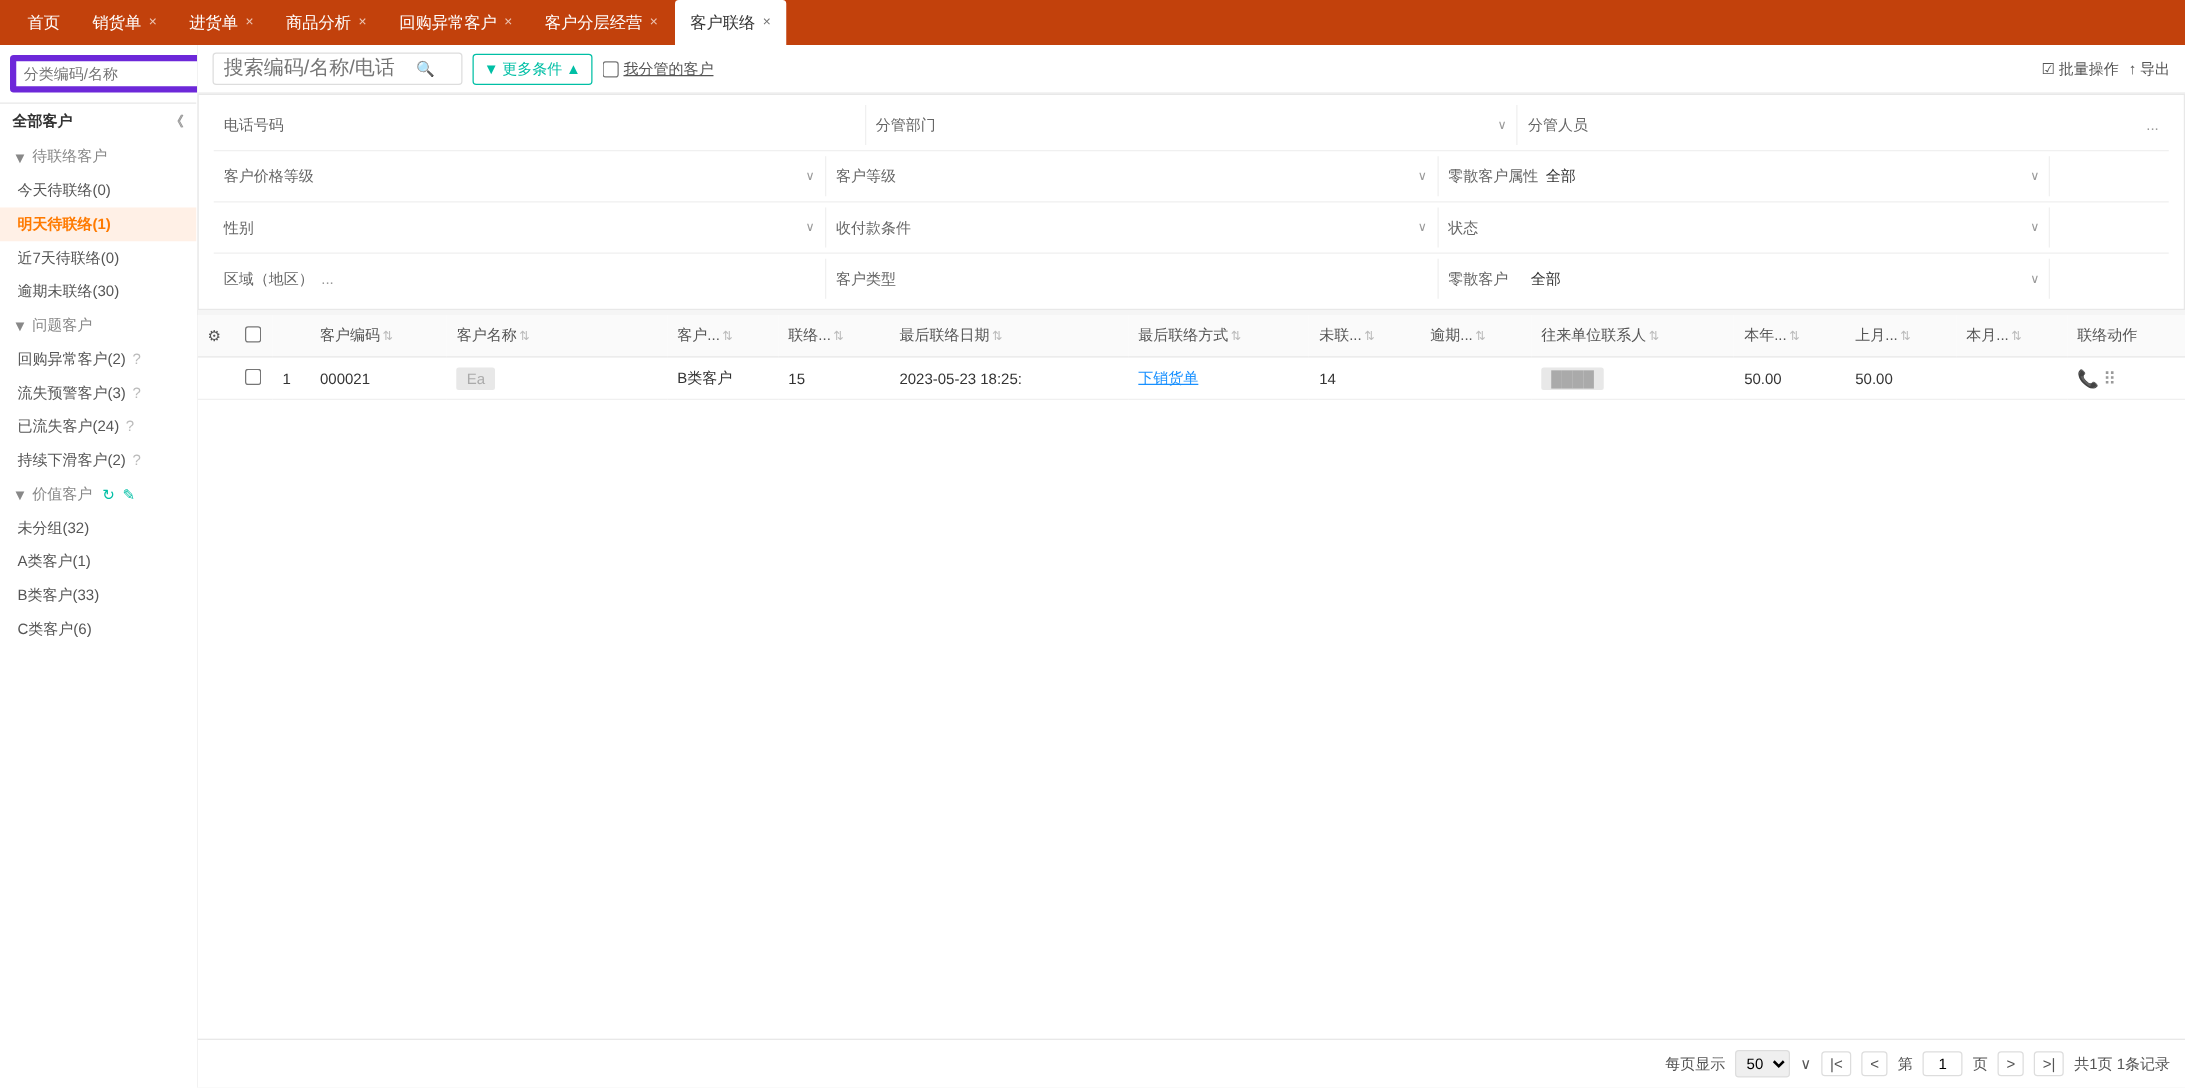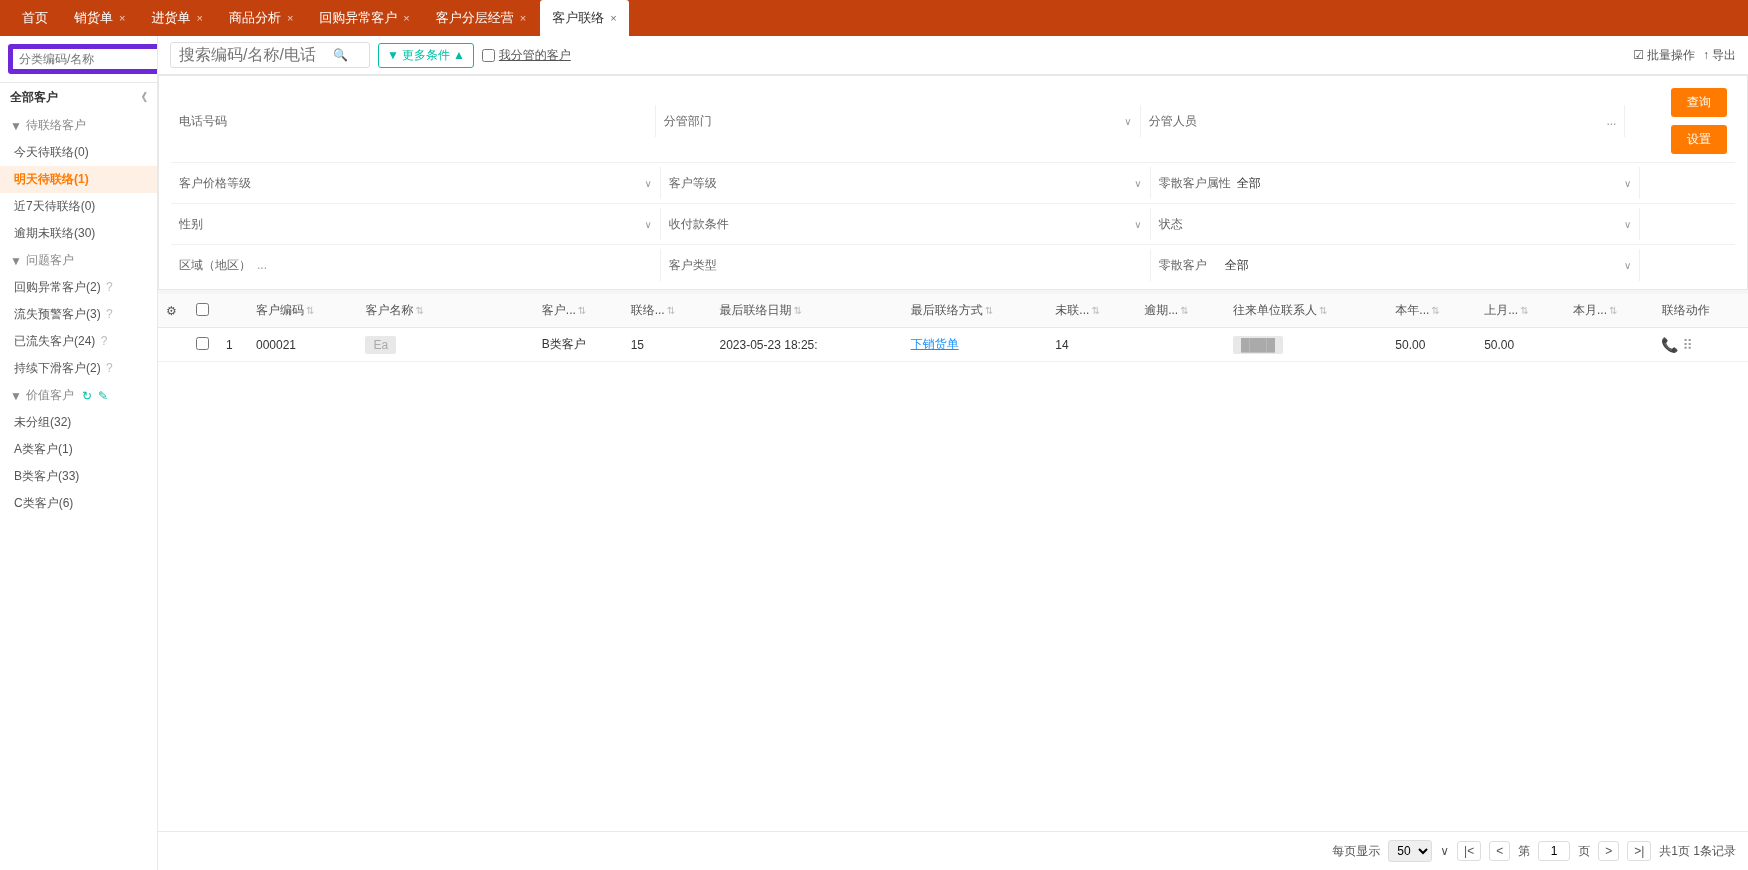--- a/index.html
+++ b/index.html
@@ -220,24 +220,20 @@
           <div class="filter-select">
             <span></span>
             <span class="down-arrow">∨</span>
           </div>
         </div>
         <div class="filter-cell" style="flex:2.5;">
           <span class="filter-label">分管人员</span>
           <input class="filter-input" type="text" style="">
           <span class="filter-dots">...</span>
         </div>
-        <div class="filter-actions" style="flex:0.5;padding:4px 8px;">
-          <button class="query-btn">查询</button>
-          <button class="settings-btn">设置</button>
-        </div>
       </div>
 
       <div class="filter-row">
         <div class="filter-cell" style="flex:2.5;">
           <span class="filter-label">客户价格等级</span>
           <div class="filter-select">
             <span></span>
             <span class="down-arrow">∨</span>
           </div>
         </div>

